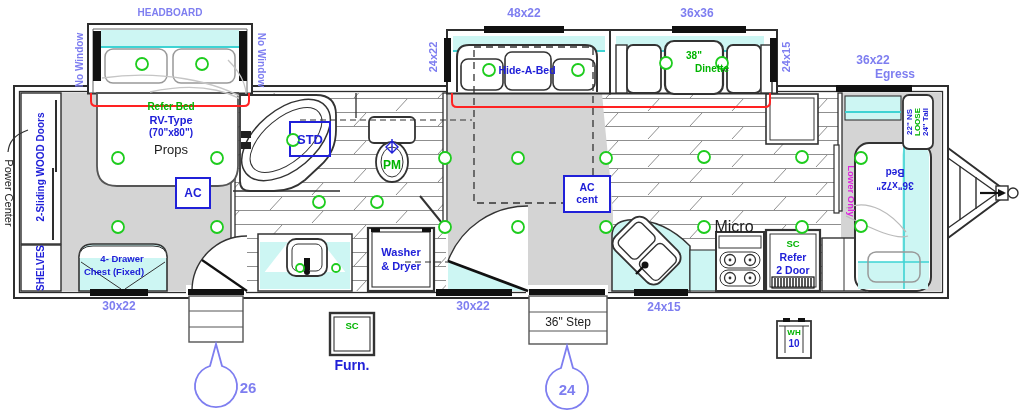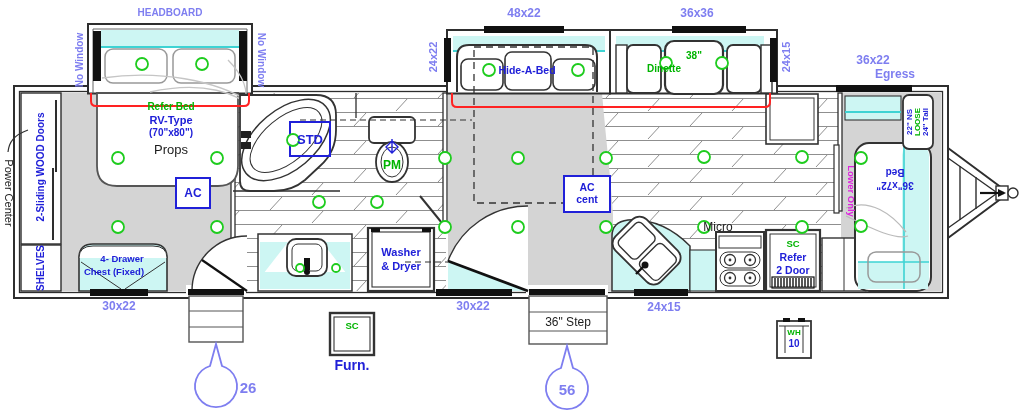--- a/index.html
+++ b/index.html
@@ -332,42 +332,42 @@
 <div class="lbl c-blue" style="left:310px;top:139px;font-size:13px;">STD</div>
 <div class="lbl c-green" style="left:392px;top:165px;font-size:12px;">PM</div>
 <div class="lbl c-blue" style="left:401px;top:252px;font-size:11px;">Washer</div>
 <div class="lbl c-blue" style="left:401px;top:266px;font-size:11px;">&amp; Dryer</div>
 
 <div class="lbl r270 c-dim" style="left:433px;top:57px;font-size:11px;">24x22</div>
 <div class="lbl c-dim" style="left:524px;top:13px;font-size:12px;">48x22</div>
 <div class="lbl c-blue" style="left:527px;top:70px;font-size:10.5px;">Hide-A-Bed</div>
 <div class="lbl c-dim" style="left:697px;top:13px;font-size:12px;">36x36</div>
 <div class="lbl c-green" style="left:694px;top:56px;font-size:10px;">38"</div>
-<div class="lbl c-green" style="left:664px;top:69px;font-size:10px;">Dinette</div>
+<div class="lbl c-green" style="left:712px;top:69px;font-size:10px;">Dinette</div>
 <div class="lbl r270 c-dim" style="left:786px;top:57px;font-size:11px;">24x15</div>
 <div class="lbl c-blue" style="left:587px;top:187px;font-size:10.5px;">AC</div>
 <div class="lbl c-blue" style="left:587px;top:199px;font-size:10.5px;">cent</div>
 <div class="lbl c-dim" style="left:473px;top:306px;font-size:12px;">30x22</div>
 
-<div class="lbl c-black" style="left:718px;top:227px;font-size:12px;text-align:right;">Micro</div>
+<div class="lbl c-black" style="left:734px;top:227px;font-size:16px;text-align:right;">Micro</div>
 <div class="lbl c-green" style="left:793px;top:244px;font-size:9.5px;">SC</div>
 <div class="lbl c-blue" style="left:793px;top:257px;font-size:10.5px;">Refer</div>
 <div class="lbl c-blue" style="left:793px;top:270px;font-size:10.5px;">2 Door</div>
 <div class="lbl c-dim" style="left:664px;top:307px;font-size:12px;">24x15</div>
 
 <div class="lbl c-dim" style="left:873px;top:60px;font-size:12px;">36x22</div>
 <div class="lbl c-dim" style="left:873px;top:74px;font-size:12px;padding-left:44px;">Egress</div>
 <div class="lbl r270 c-blue" style="left:910px;top:122px;font-size:8px;">22" NS</div>
 <div class="lbl r270 c-green" style="left:918px;top:122px;font-size:8px;">LOOSE</div>
 <div class="lbl r270 c-blue" style="left:926px;top:122px;font-size:8px;">24" Tall</div>
 <div class="lbl r90 c-mag" style="left:851px;top:191px;font-size:9.5px;">Lower Only</div>
 <div class="lbl r180 c-blue" style="left:895px;top:172px;font-size:10px;">Bed</div>
 <div class="lbl r180 c-blue" style="left:895px;top:185px;font-size:10px;">36"x72"</div>
 
 <div class="lbl c-black" style="left:568px;top:322px;font-size:12px;">36" Step</div>
 <div class="lbl c-dim" style="left:216px;top:387px;font-size:15px;margin-left:32px;">26</div>
-<div class="lbl c-dim" style="left:567px;top:389px;font-size:15px;">56</div>
+<div class="lbl c-dim" style="left:567px;top:389px;font-size:15px;">24</div>
 <div class="lbl c-green" style="left:352px;top:326px;font-size:9.5px;">SC</div>
 <div class="lbl c-blue" style="left:352px;top:340px;font-size:14px;margin-top:25px;">Furn.</div>
 <div class="lbl c-green" style="left:794px;top:333px;font-size:8px;">WH</div>
 <div class="lbl c-blue" style="left:794px;top:344px;font-size:10px;">10</div>
 
 </div>
 
 </body></html>

